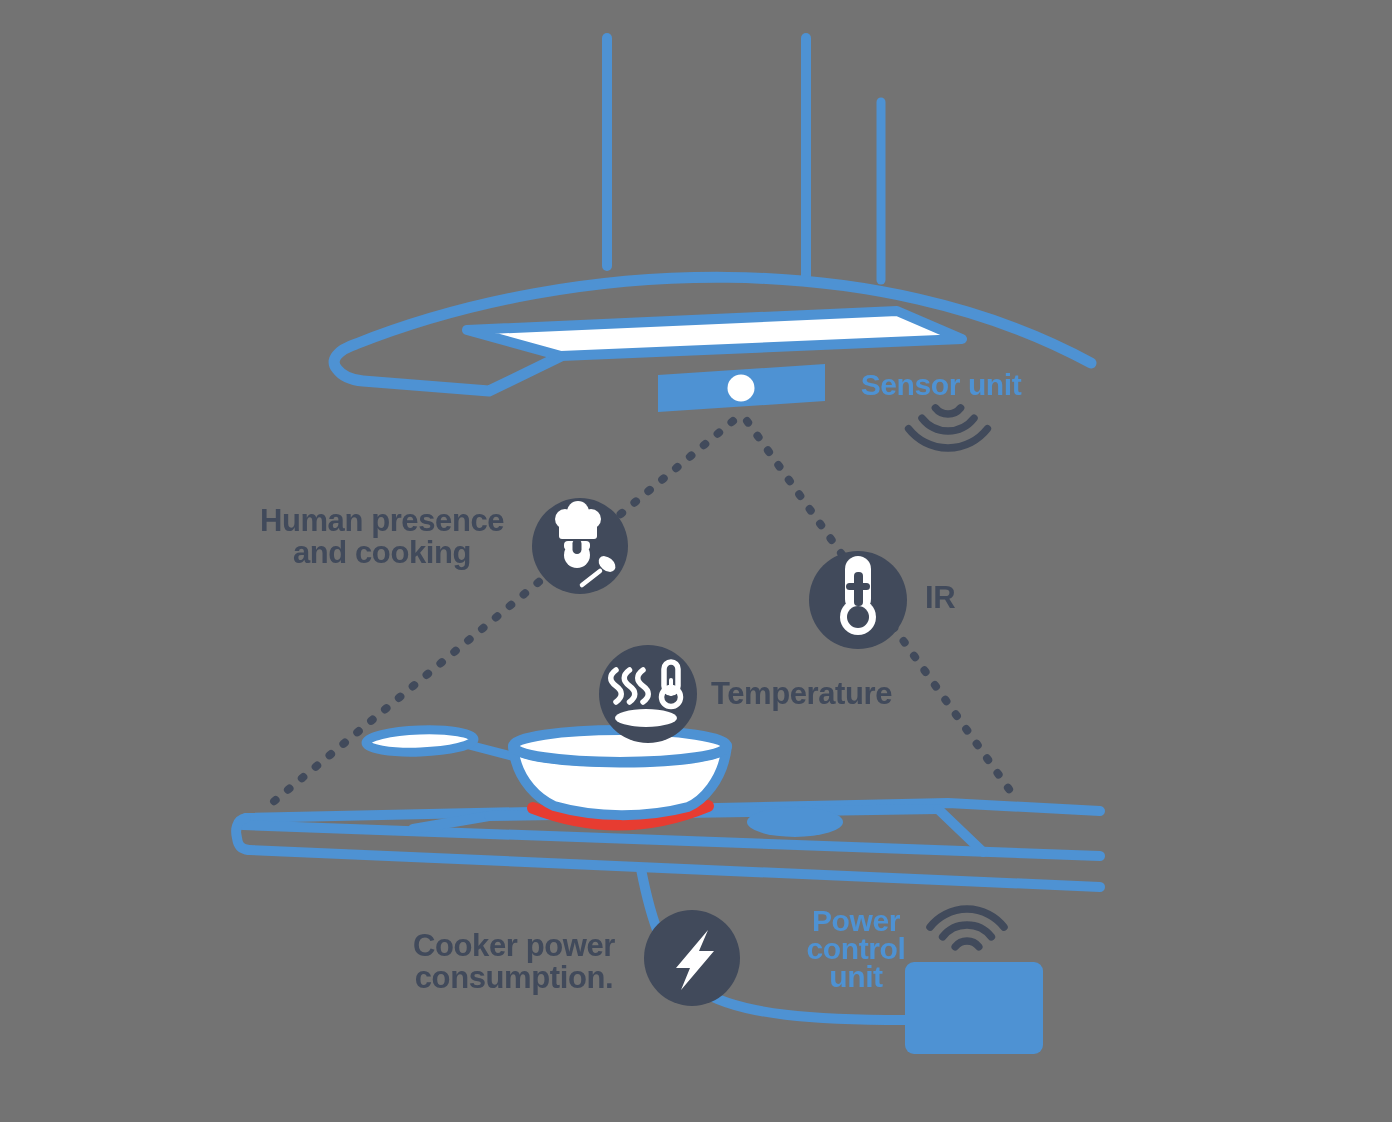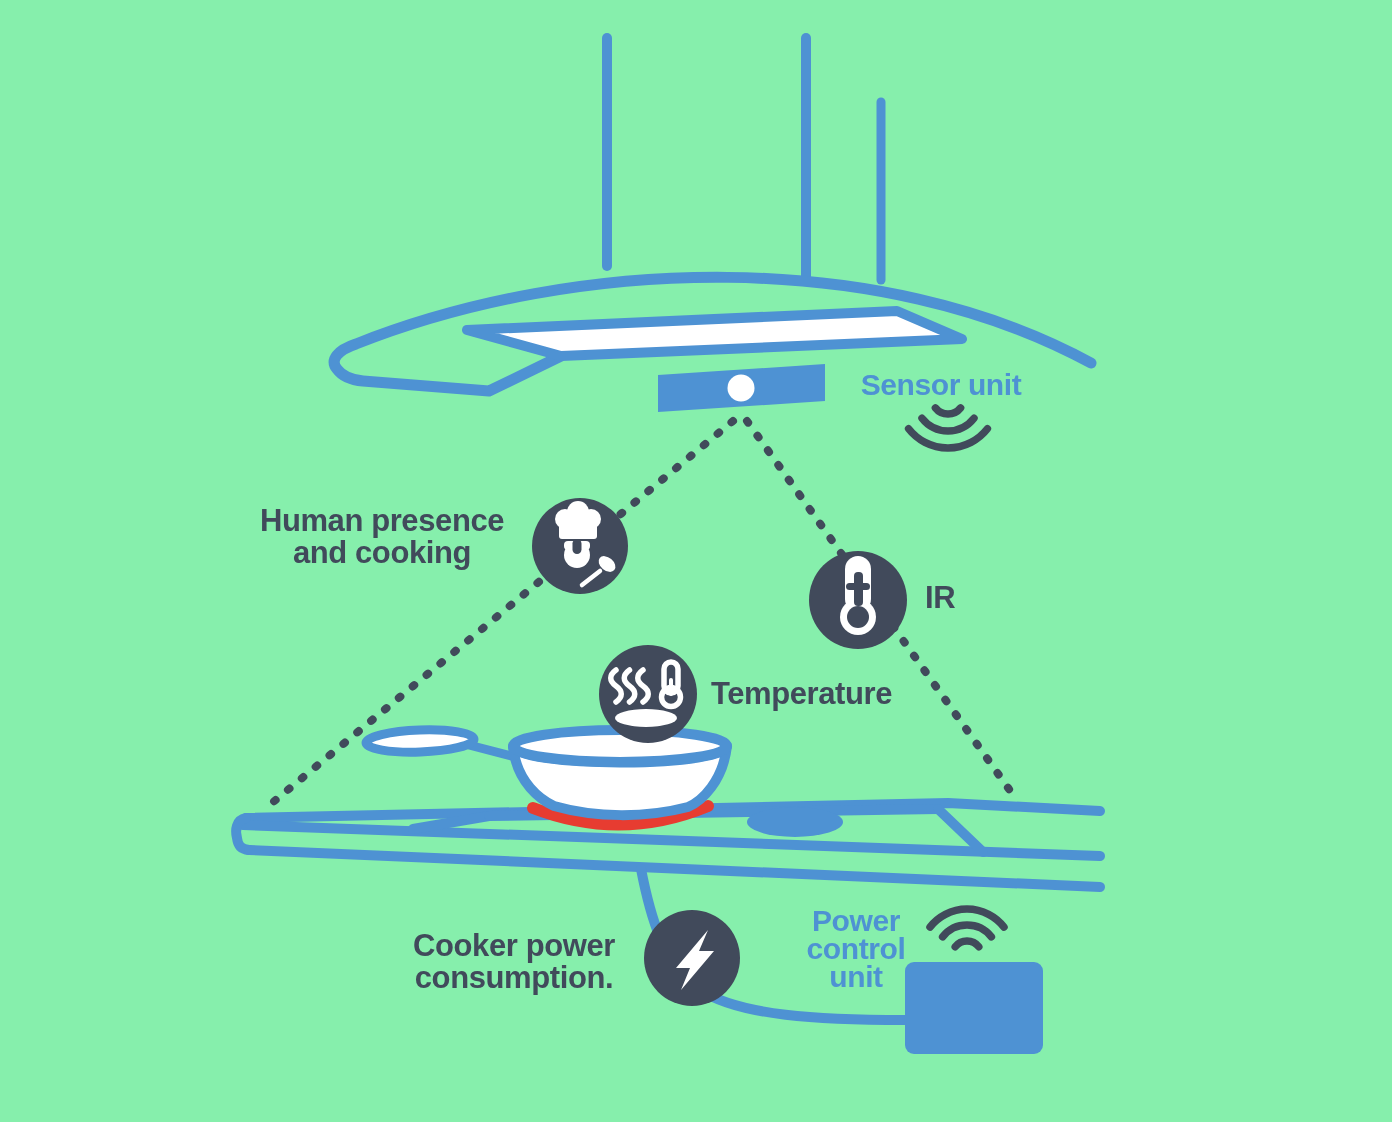--- a/index.html
+++ b/index.html
@@ -1,16 +1,16 @@
 <!DOCTYPE html>
 <html><head>
 <meta charset="utf-8">
 <style>
   html,body{margin:0;padding:0;background:#ffffff;}
-  .stage{position:relative;width:1392px;height:1122px;background:#86efac;overflow:hidden;}
+  .stage{position:relative;width:1392px;height:1122px;background:#737373;overflow:hidden;}
   svg{display:block;}
   text{font-family:"Liberation Sans", sans-serif;font-weight:700;letter-spacing:-0.4px;}
   .lbl-navy{fill:#414a5b;}
   .lbl-blue{fill:#4e92d3;}
 </style>
 </head>
 <body>
 
 <div class="stage">
 <svg width="1392" height="1122" viewBox="0 0 1392 1122">

